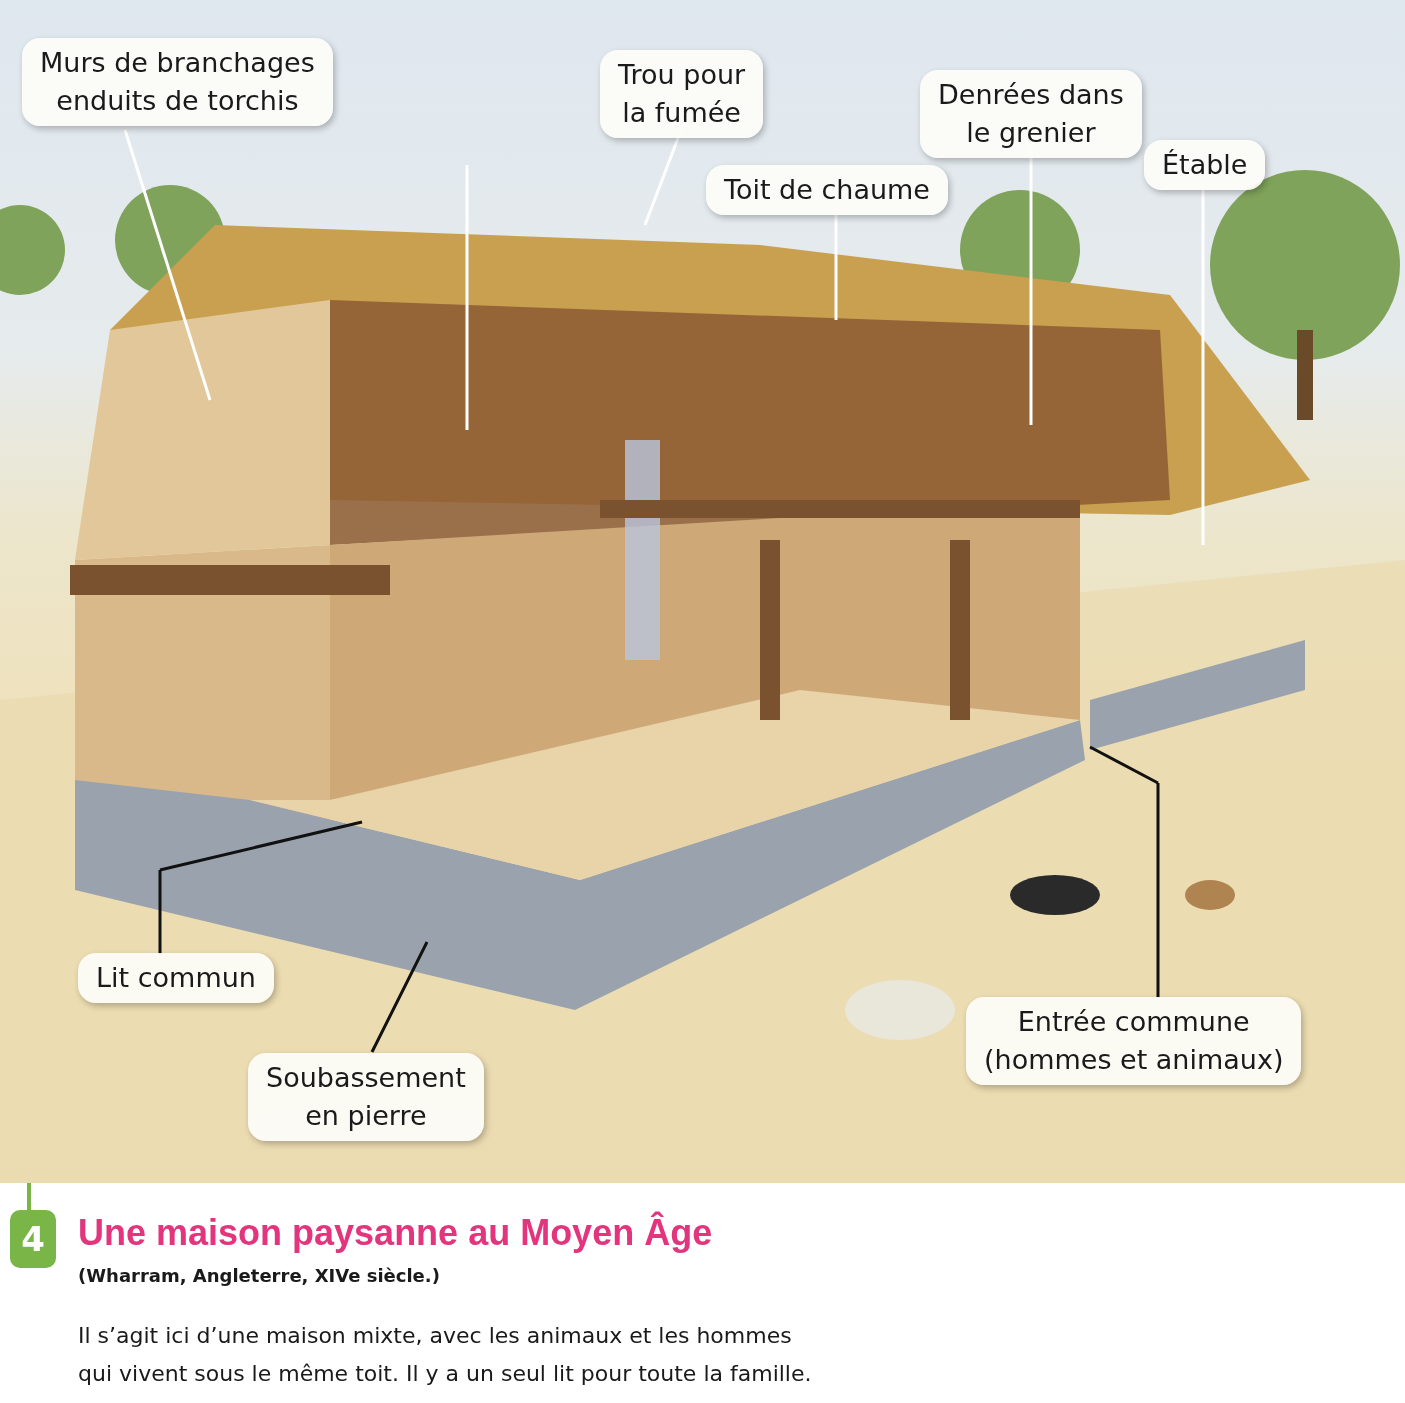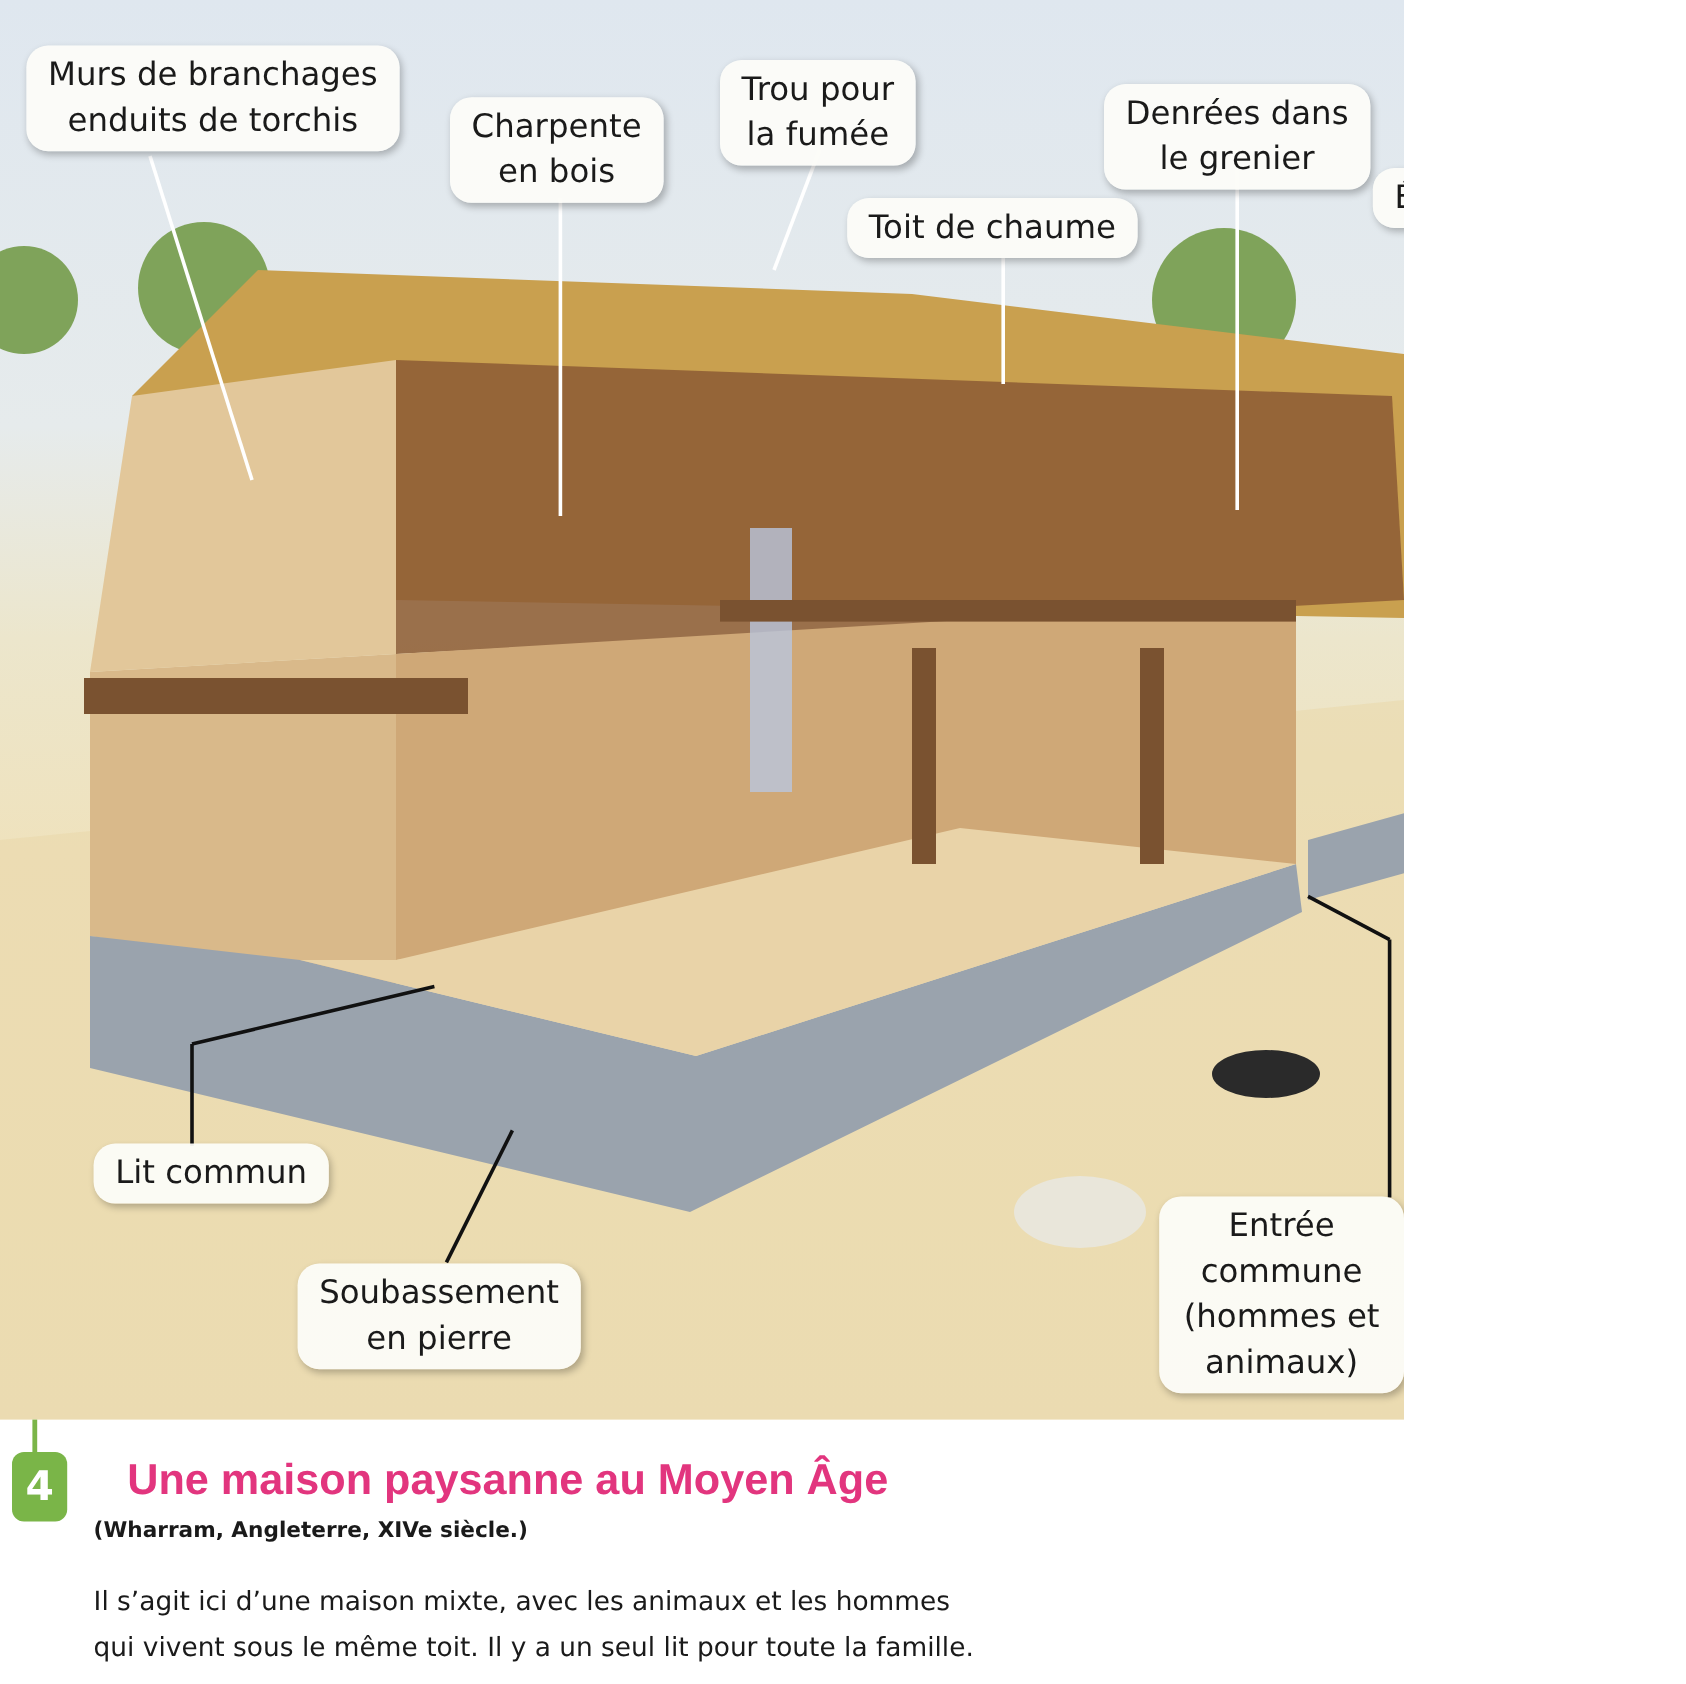--- a/index.html
+++ b/index.html
@@ -1,25 +1,25 @@
 <!DOCTYPE html>
 <html><head>
 <meta charset="utf-8">
 <style>
   * { box-sizing: border-box; margin: 0; padding: 0; }
   body { width: 1405px; height: 1403px; background: #ffffff; font-family: "DejaVu Sans", sans-serif; position: relative; overflow: hidden; }
-  .illustration { position: absolute; left: 0; top: 0; width: 1170px; height: 1183px; overflow: hidden;
+  .illustration { position: absolute; left: 0; top: 0; width: 1405px; height: 1183px; overflow: hidden;
     background: linear-gradient(#dfe7ef 0%, #e6ebec 30%, #ece6cc 45%, #efe2bd 60%, #eedfb8 100%); }
   .label-box { position: absolute; background: rgba(252,252,248,0.95); border-radius: 18px;
     box-shadow: 2px 3px 6px rgba(0,0,0,0.25); color: #1a1a1a; font-size: 27px; line-height: 38px;
     text-align: center; padding: 6px 18px; font-family: "DejaVu Sans", sans-serif; }
   .caption-number { position: absolute; left: 10px; top: 1210px; width: 46px; height: 58px; background: #7ab548;
     border-radius: 10px; color: #fff; font-size: 34px; font-weight: bold; text-align: center; line-height: 58px; }
   .caption-stem { position: absolute; left: 27px; top: 1183px; width: 4px; height: 30px; background: #7ab548; }
-  .caption-title { position: absolute; left: 78px; top: 1212px; color: #e2357e; font-size: 36px; font-weight: bold; font-family: "Liberation Sans", sans-serif; margin-left: 28px; }
+  .caption-title { position: absolute; left: 78px; top: 1212px; color: #e2357e; font-size: 36px; font-weight: bold; font-family: "Liberation Sans", sans-serif; }
   .caption-source { position: absolute; left: 78px; top: 1265px; color: #1a1a1a; font-size: 18px; font-weight: bold; }
   .caption-body { position: absolute; left: 78px; top: 1317px; color: #1a1a1a; font-size: 22px; line-height: 38px; width: 1000px; }
 </style>
 </head>
 <body>
 
 <div class="illustration">
   <svg width="1405" height="1183">
 
     <circle cx="1305" cy="265" r="95" fill="#7fa35a"></circle>
@@ -61,22 +61,20 @@
     <line x1="1203" y1="185" x2="1203" y2="545" stroke="#fff" stroke-width="3"></line>
     <line x1="160" y1="955" x2="160" y2="870" stroke="#111" stroke-width="3"></line>
     <line x1="160" y1="870" x2="362" y2="822" stroke="#111" stroke-width="3"></line>
     <line x1="372" y1="1052" x2="427" y2="942" stroke="#111" stroke-width="3"></line>
     <line x1="1158" y1="998" x2="1158" y2="783" stroke="#111" stroke-width="3"></line>
     <line x1="1158" y1="783" x2="1090" y2="747" stroke="#111" stroke-width="3"></line>
   </svg>
 
   <div class="label-box" style="left:22px; top:38px; white-space:pre-line;">Murs de branchages
 enduits de torchis</div>
-  <div class="label-box" style="left:375px; top:81px; white-space:pre-line;">Charpente
-en bois</div>
   <div class="label-box" style="left:600px; top:38px; white-space:pre-line;margin-top:12px;">Trou pour
 la fumée</div>
   <div class="label-box" style="left:706px; top:165px; white-space:pre-line;">Toit de chaume</div>
   <div class="label-box" style="left:920px; top:38px; white-space:pre-line;margin-top:32px;">Denrées dans
 le grenier</div>
   <div class="label-box" style="left:1144px; top:140px; white-space:pre-line;">Étable</div>
   <div class="label-box" style="left:58px; top:953px; white-space:pre-line;margin-left:20px;">Lit commun</div>
   <div class="label-box" style="left:248px; top:1053px; white-space:pre-line;">Soubassement
 en pierre</div>
   <div class="label-box" style="left:966px; top:997px; white-space:pre-line;">Entrée commune

